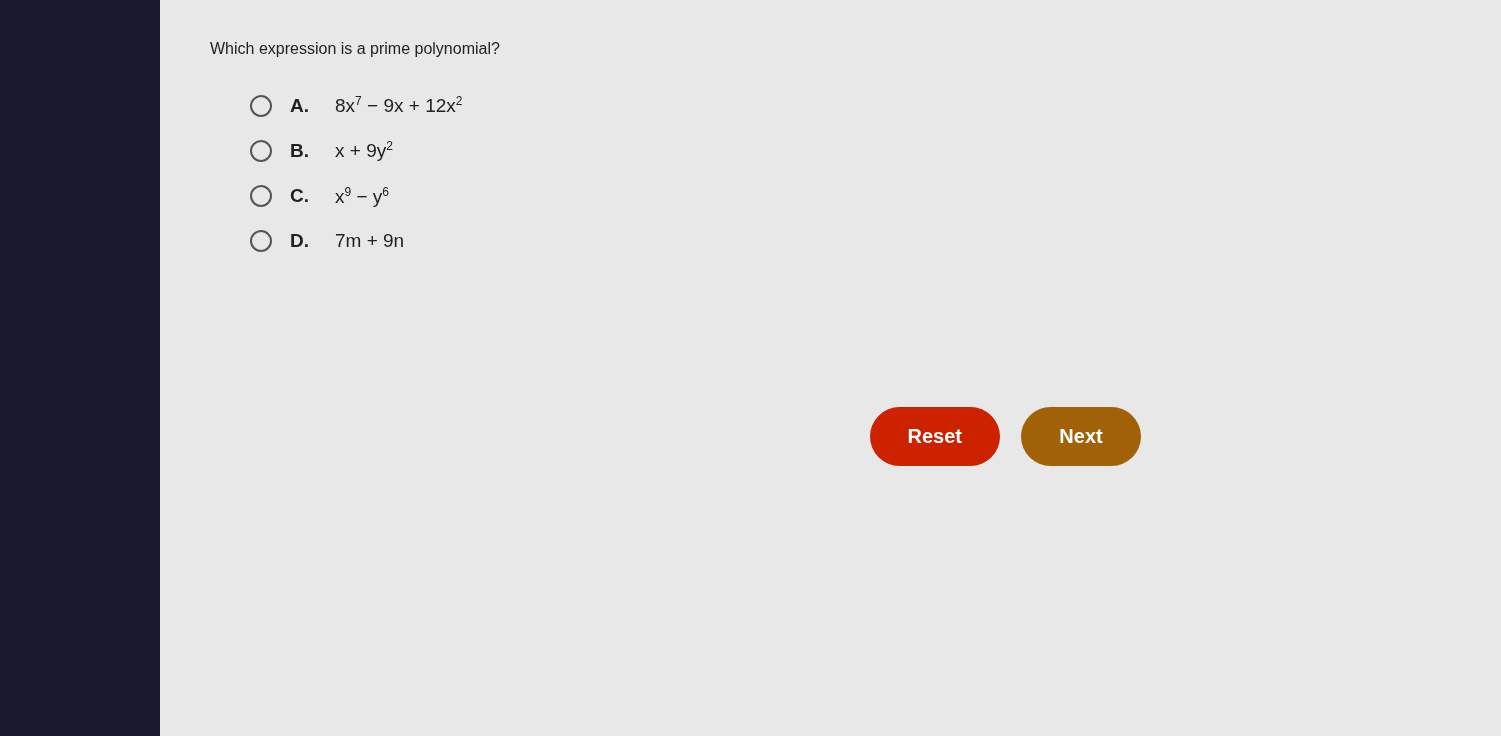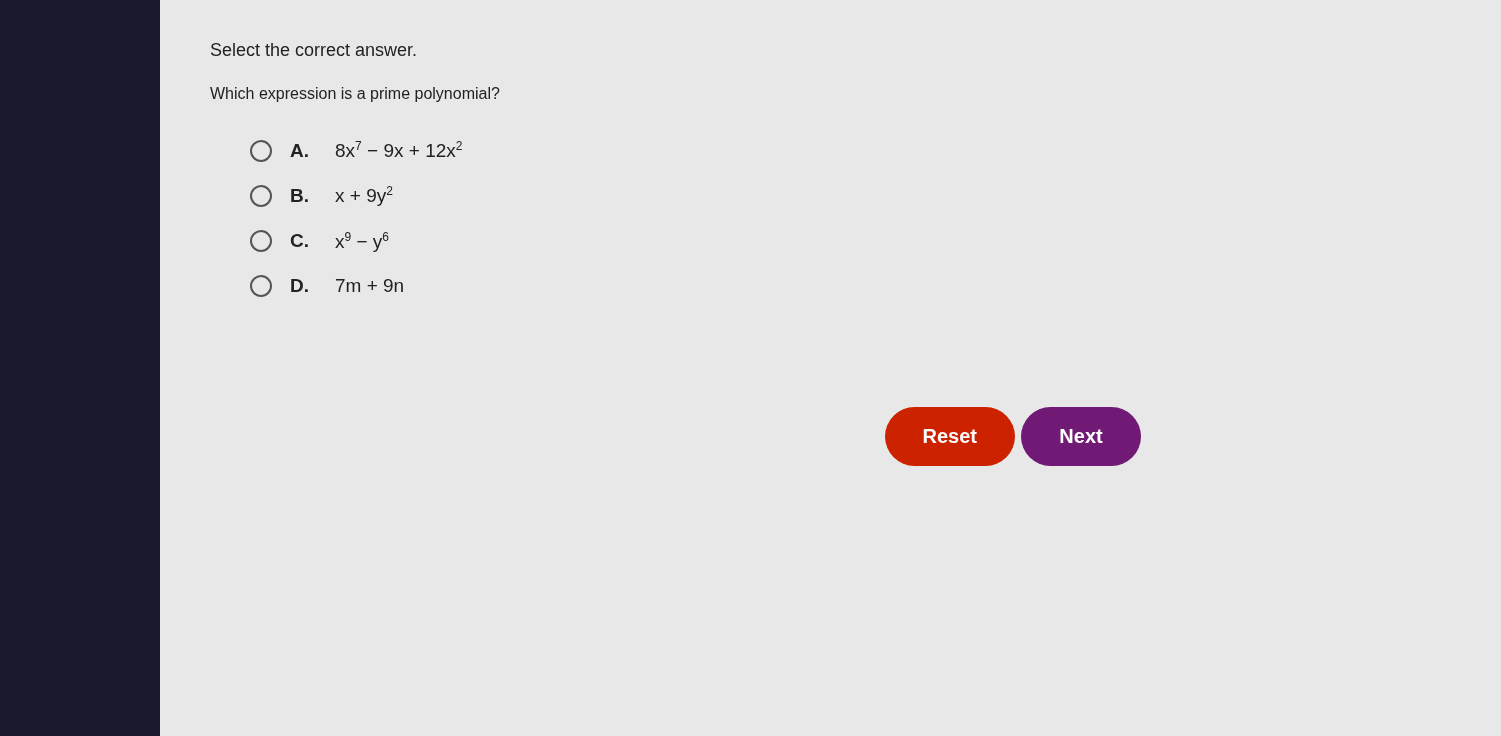--- a/index.html
+++ b/index.html
@@ -90,56 +90,55 @@
 
     sup {
       font-size: 12px;
     }
 
     .buttons-row {
       position: absolute;
       bottom: 270px;
       right: 360px;
       display: flex;
-      gap: 6px;
+      gap: 21px;
       align-items: center;
     }
 
     .btn-reset {
       background: #cc2200;
       color: #fff;
       border: none;
       border-radius: 30px;
       padding: 18px 38px;
       font-size: 20px;
       font-weight: 600;
       cursor: pointer;
       min-width: 120px;
     }
 
     .btn-next {
-      background: #701a75;
+      background: #a16207;
       color: #fff;
       border: none;
       border-radius: 30px;
       padding: 18px 38px;
       font-size: 20px;
       font-weight: 600;
       cursor: pointer;
       min-width: 120px;
     }
   </style>
 </head>
 <body>
 
 <div class="left-panel"></div>
 
 <div class="main-content">
 
-  <p class="instruction">Select the correct answer.</p>
 
   <p class="question">Which expression is a prime polynomial?</p>
 
   <ul class="options-list">
 
     <li class="option-item">
       <input type="radio" class="option-radio" name="answer" value="A" style="">
       <span class="option-label">A.</span>
       <span class="option-text">8x<sup>7</sup> − 9x + 12x<sup>2</sup></span>
     </li>

